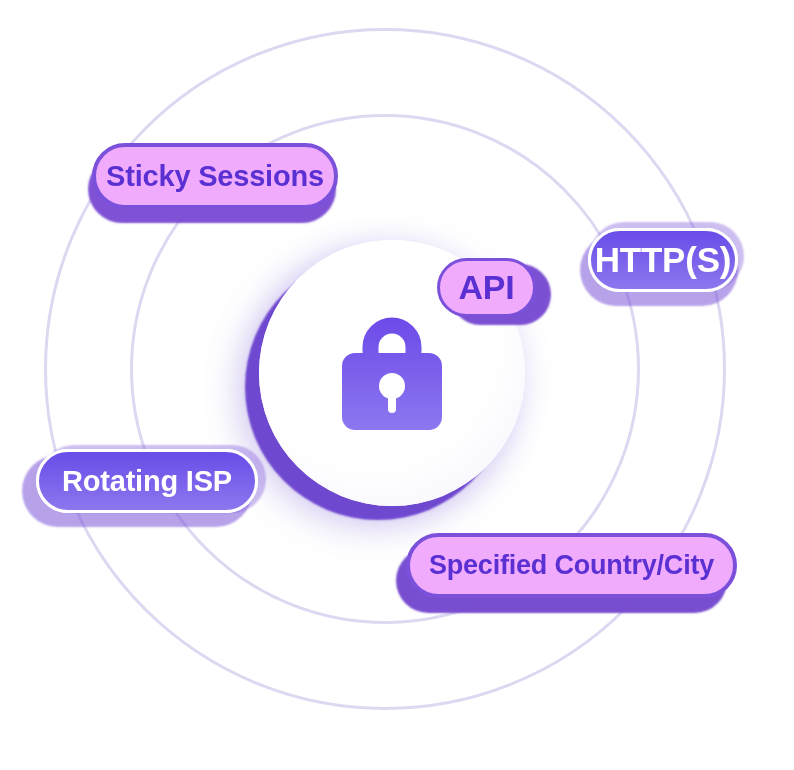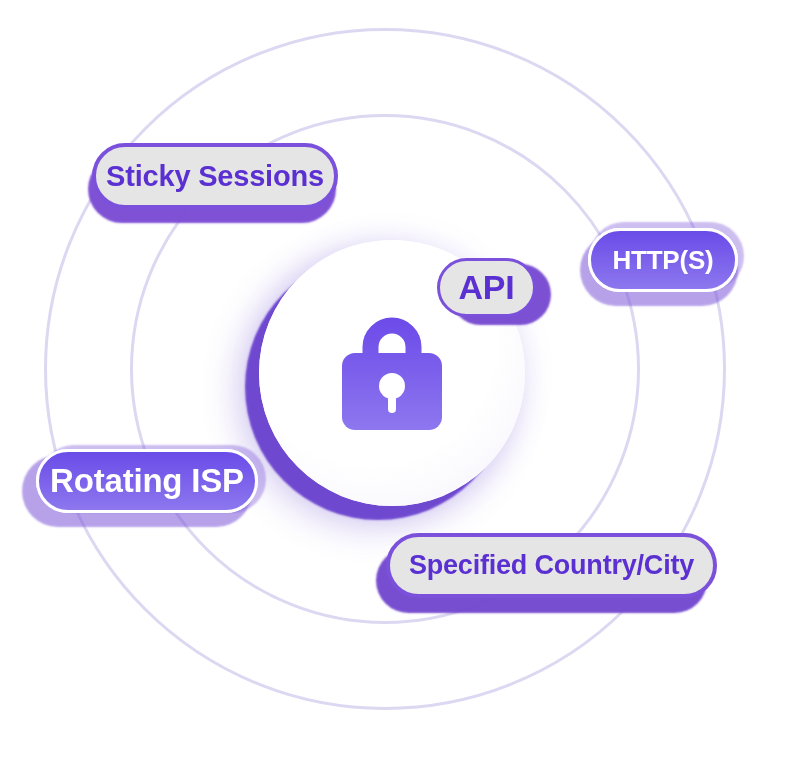--- a/index.html
+++ b/index.html
@@ -53,21 +53,21 @@
     position: absolute;
     display: flex;
     align-items: center;
     justify-content: center;
     border-radius: 999px;
     font-weight: 700;
     letter-spacing: -0.2px;
     white-space: nowrap;
   }
   .badge-light {
-    background: #e5e5e5;
+    background: #f0abfc;
     border: 4px solid var(--accent-purple);
     color: var(--text-purple);
     justify-content: center;
   }
   .badge-purple {
     background: linear-gradient(180deg, var(--pill-gradient-top) 0%, var(--pill-gradient-bottom) 100%);
     border: 3px solid #ffffff;
     color: #ffffff;
   }
 
@@ -76,34 +76,34 @@
     font-size: 29px;
     box-shadow: -3px 13px 2px 1px rgba(120, 73, 211, 0.95);
   }
   .badge-api {
     left: 437px; top: 258px; width: 99px; height: 59px;
     font-size: 34px; border-width: 3px;
     box-shadow: 14px 7px 2px 1px rgba(117, 71, 208, 0.95);
   }
   .badge-https {
     left: 588px; top: 228px; width: 150px; height: 64px;
-    font-size: 26px;
+    font-size: 35px;
     box-shadow:
       -4px 10px 2px 4px rgba(124, 85, 216, 0.55),
       4px -4px 2px 2px rgba(124, 85, 216, 0.38);
   }
   .badge-rotating {
     left: 36px; top: 449px; width: 222px; height: 64px;
-    font-size: 33px;
+    font-size: 29px;
     box-shadow:
       -10px 10px 2px 4px rgba(124, 85, 216, 0.55),
       6px -2px 2px 2px rgba(124, 85, 216, 0.38);
   }
   .badge-specified {
-    left: 386px; top: 533px; width: 331px; height: 65px;
+    left: 406px; top: 533px; width: 331px; height: 65px;
     font-size: 27px;
     box-shadow: -10px 15px 2px 0 rgba(113, 68, 206, 0.95);
   }
 </style>
 </head>
 <body>
 
 <div class="stage">
 
   <div class="ring ring-outer"></div>

